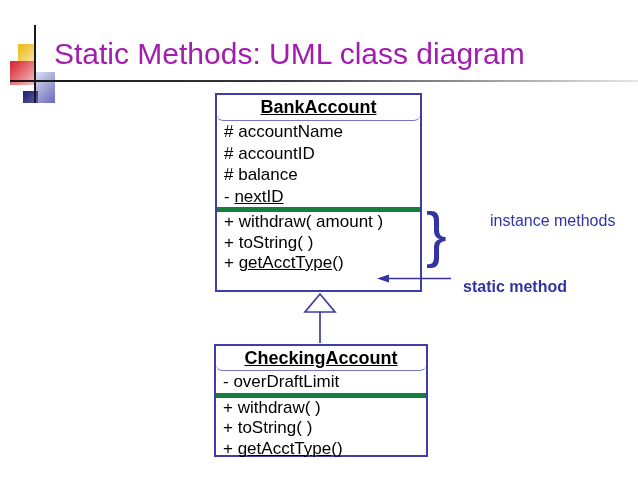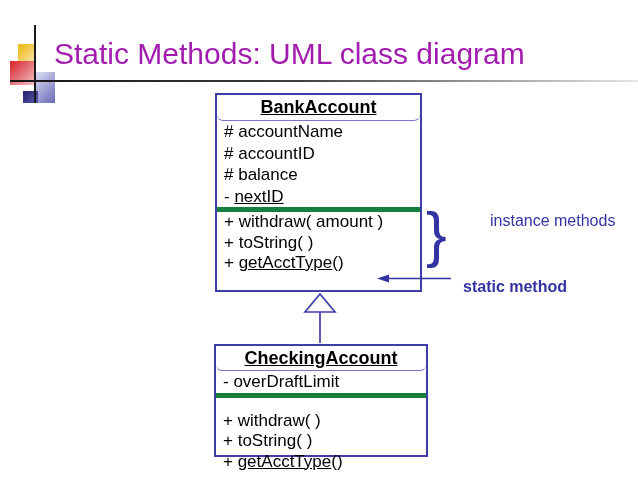--- a/index.html
+++ b/index.html
@@ -42,21 +42,21 @@
   .uml-header { text-align: center; font-weight: bold; font-size: 18px;
                 border-bottom: 1px solid #7676C4; border-radius: 6px; }
   .box-bank .uml-header     { height: 25px; line-height: 25px; }
   .box-checking .uml-header { height: 24px; line-height: 24px; }
 
   .sec { padding-left: 7px; }
   .sec-sep { border-bottom: 5px solid #15803d; }
   .box-bank .attrs   { height: 86px; }
   .box-bank .methods { height: 82px; }
   .box-checking .attrs   { height: 22px; }
-  .box-checking .methods { height: 61px; margin-top: 13px; }
+  .box-checking .methods { height: 61px; }
 
   .row { white-space: nowrap; }
   .box-bank .attrs .row   { height: 21.5px; line-height: 21.5px; }
   .box-bank .methods .row { height: 20.5px; line-height: 20.5px; }
   .box-checking .attrs .row   { height: 22px; line-height: 22px; }
   .box-checking .methods .row { height: 20.3px; line-height: 20.3px; }
 
   .u { text-decoration: underline; }
 
   

